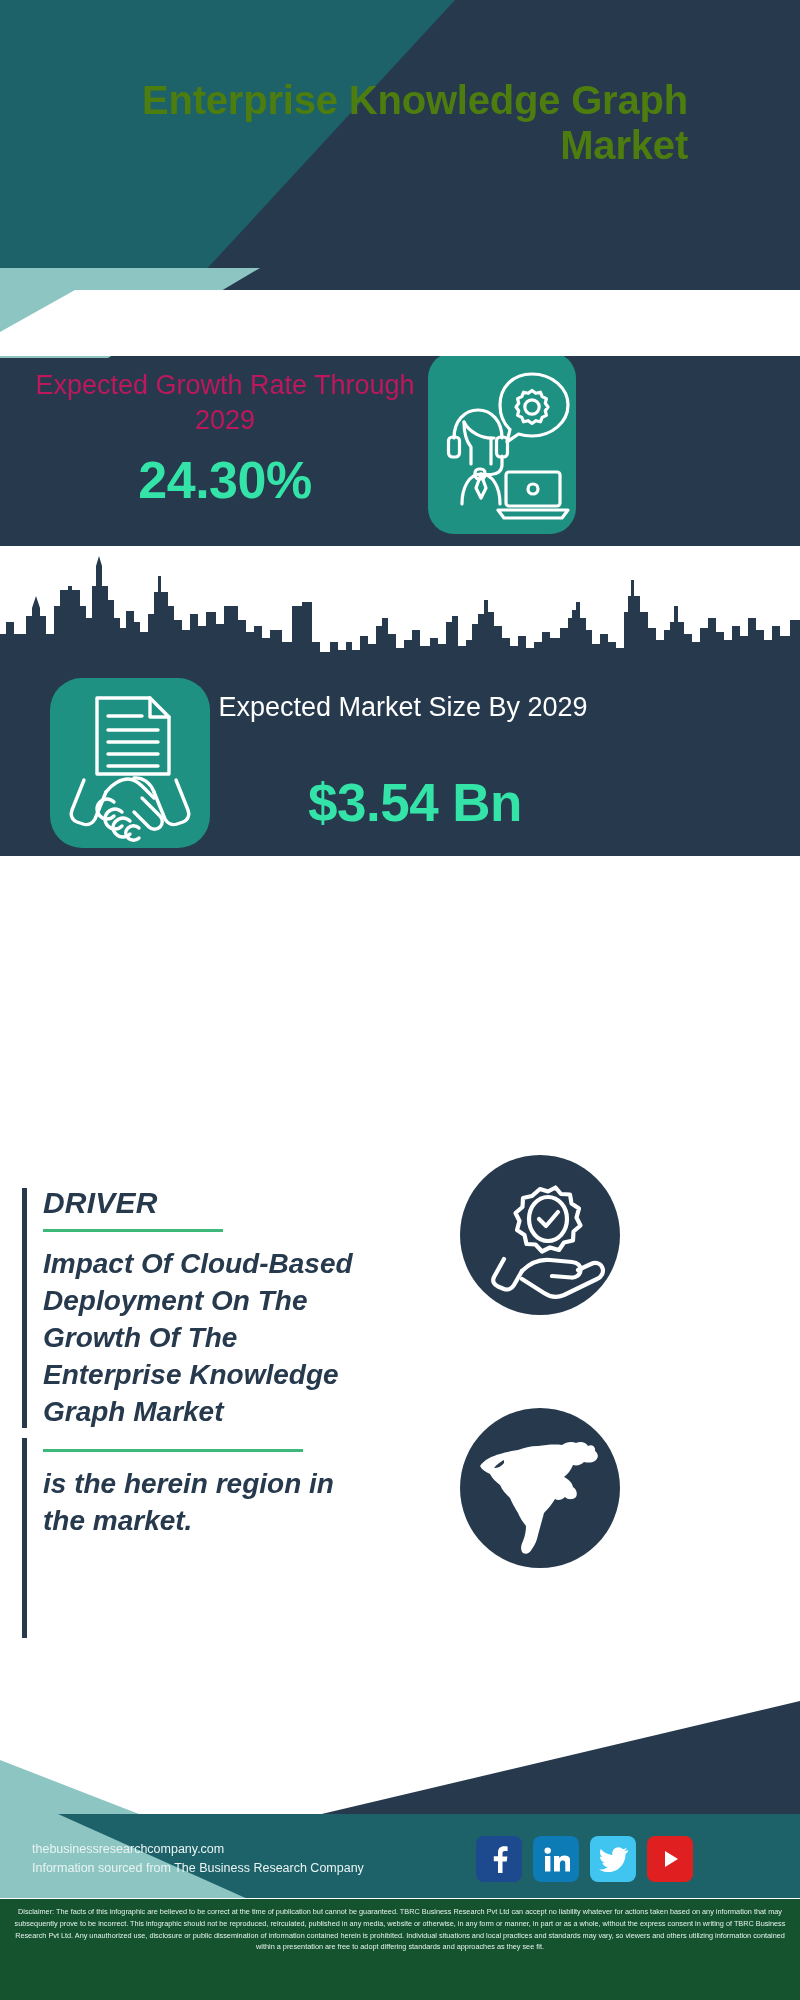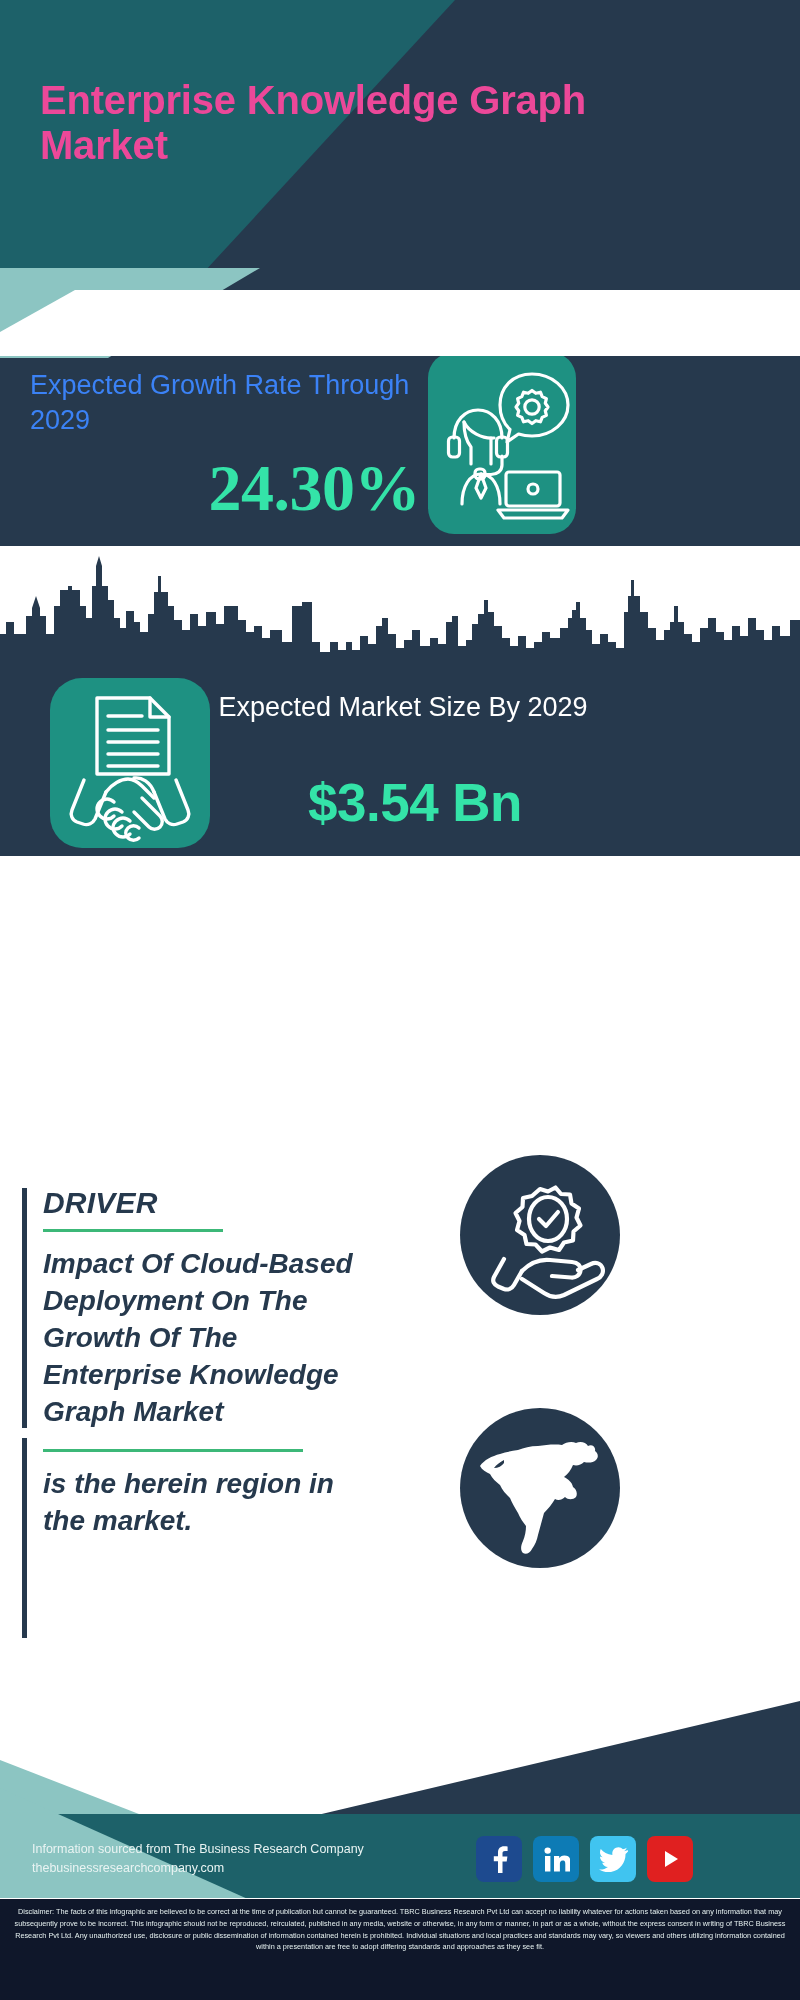--- a/index.html
+++ b/index.html
@@ -15,21 +15,21 @@
     position:absolute; left:0; top:0; width:800px; height:350px;
     background:#1d6169; overflow:hidden;
   }
   .header-diag {
     position:absolute; left:0; top:0; width:800px; height:350px;
     background:#26394d;
     clip-path:polygon(455px 0px, 800px 0px, 800px 350px, 132px 350px);
   }
   .header-title {
     position:absolute; left:0; top:78px; width:728px;
-    text-align:left; color:#ec4899;
+    text-align:right; color:#4d7c0f;
     font-size:40px; font-weight:bold; line-height:1.12;
     letter-spacing:-0.2px; z-index:4;
     padding:0 40px;
   }
 
   
   .wedge-teal-top {
     position:absolute; left:0; top:268px; width:260px; height:90px;
     background:#8cc5c2;
     clip-path:polygon(0px 0px, 260px 0px, 108px 90px, 0px 90px);
@@ -42,27 +42,27 @@
     z-index:5;
   }
 
   
   .growth-band {
     position:absolute; left:0; top:338px; width:800px; height:208px;
     background:#26394d;
   }
   .growth-text {
     position:absolute; left:30px; top:368px; width:390px;
-    text-align:left; color:#3b82f6;
+    text-align:center; color:#be185d;
     font-size:27px; line-height:1.28; font-weight:400;
   }
   .growth-value {
     position:absolute; left:30px; top:450px; width:390px;
-    text-align:right; color:#34e3a8;
-    font-size:66px; font-weight:bold; letter-spacing:-0.5px;font-family:Liberation Serif, serif;
+    text-align:center; color:#34e3a8;
+    font-size:52px; font-weight:bold; letter-spacing:-0.5px;
   }
   .growth-icon-box {
     position:absolute; left:428px; top:352px;
     width:148px; height:182px; border-radius:26px;
     background:#1e9182;
   }
 
   
   .skyline-band {
     position:absolute; left:0; top:546px; width:800px; height:310px;
@@ -138,21 +138,21 @@
   }
   .social-row { position:absolute; left:476px; top:1836px; z-index:10; display:flex; gap:11px; }
   .social {
     width:46px; height:46px; border-radius:8px;
     display:flex; align-items:center; justify-content:center;
   }
   .social svg { display:block; }
 
   .disclaimer {
     position:absolute; left:0; top:1898px; width:800px; height:102px;
-    background:#0f172a; color:#e6f1f0;
+    background:#14532d; color:#e6f1f0;
     font-size:7.3px; line-height:1.62; text-align:center;
     padding:8px 8px 0 8px; z-index:11;
   }
   .disc-border { position:absolute; left:0; top:1898px; width:800px; height:1px; background:#ffffff; z-index:12; }
 </style>
 </head>
 <body>
 
 <div class="header">
   <div class="header-diag"></div>
@@ -285,22 +285,22 @@
 </div>
 
 <div class="footer-wrap">
   <div class="f-navy"></div>
   <div class="f-lightteal"></div>
   <div class="f-teal"></div>
   <div class="f-lightteal2"></div>
 </div>
 
 <div class="footer-src">
+  <div>thebusinessresearchcompany.com</div>
   <div>Information sourced from The Business Research Company</div>
-  <div>thebusinessresearchcompany.com</div>
 </div>
 
 <div class="social-row">
   <div class="social" style="background:#1d4a8f;">
     <svg width="26" height="28" viewBox="0 0 26 28">
         <path fill="#ffffff" d="M16.5 28V16.4h4.2l.7-5h-4.9V8.3c0-1.4.4-2.4 2.5-2.4h2.6V1.5C21.2 1.4 19.7 1.2 18 1.2c-3.6 0-6 2.2-6 6.2v3.9H7.8v5H12V28h4.5z"></path>
       </svg>
   </div>
   <div class="social" style="background:#0d7bb5;">
     <svg width="27" height="27" viewBox="0 0 27 27">

